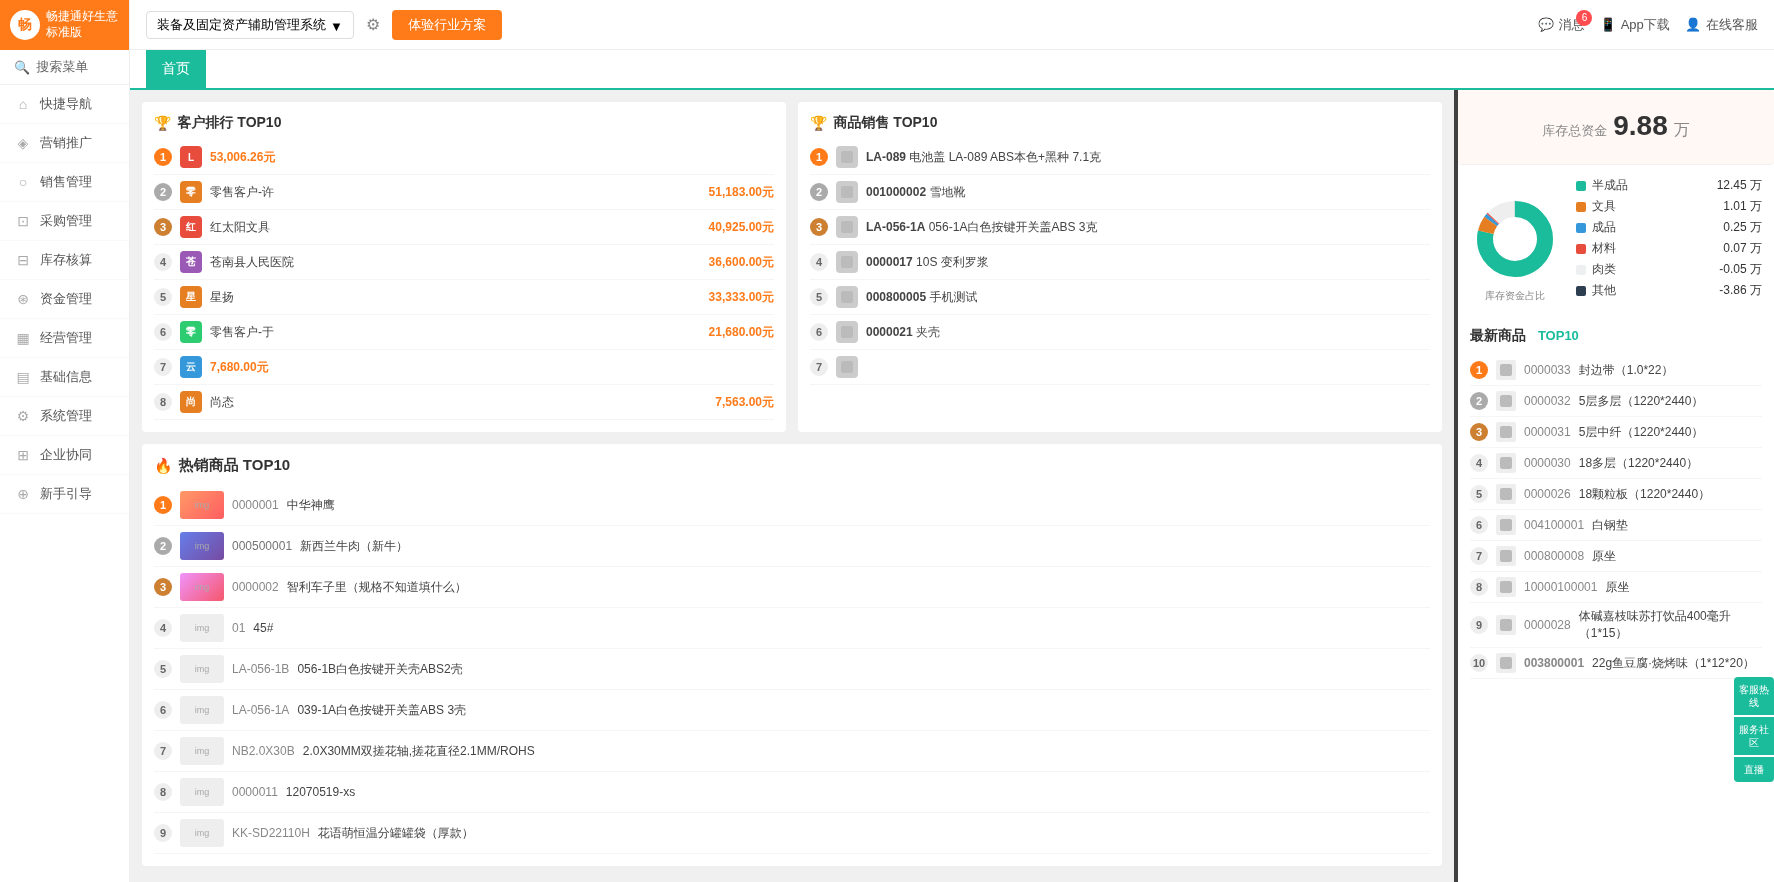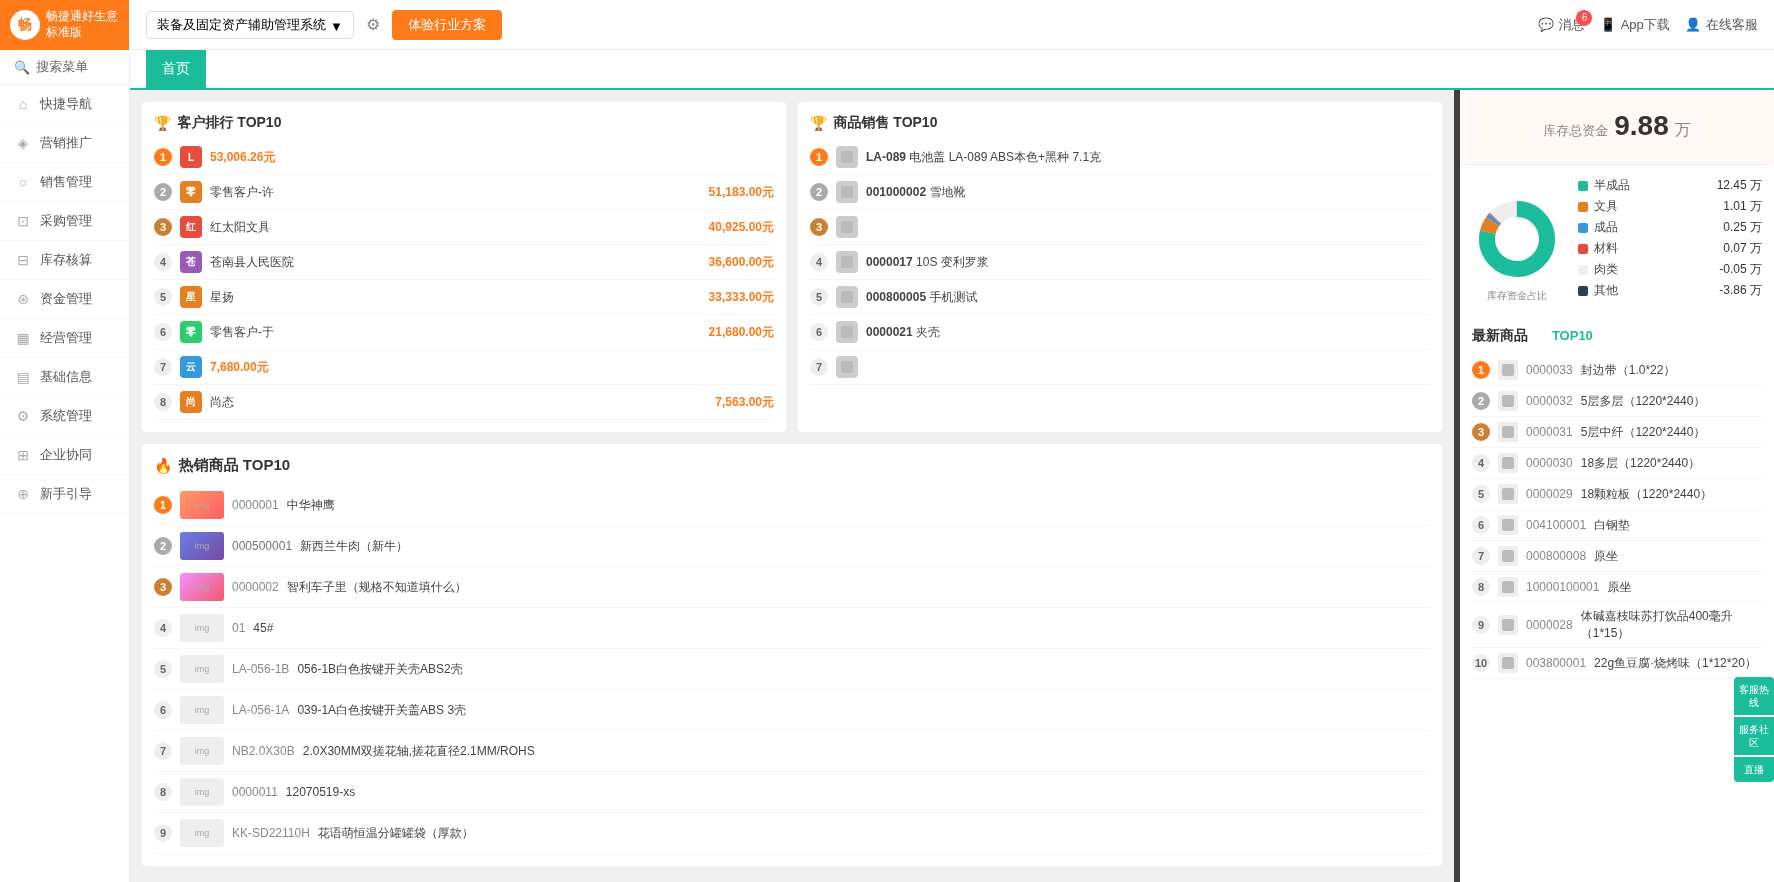--- a/index.html
+++ b/index.html
@@ -144,21 +144,21 @@
       padding: 12px;
       display: flex;
       flex-direction: column;
       gap: 12px;
     }
 
     
     .right-panel {
       width: 320px;
       background: #fff;
-      border-left: 6px solid #404040;
+      border-left: 4px solid #404040;
       overflow-y: auto;
       flex-shrink: 0;
       padding: 0;
     }
 
     
     .two-col-layout {
       display: flex;
       gap: 12px;
     }
@@ -534,20 +534,21 @@
     </span>
     <span class="rank-name"><strong>001000002</strong> 雪地靴</span>
   </div>
               <div class="rank-item">
     <span class="rank-num bronze">3</span>
     <span class="rank-avatar" style="background:#ccc;">
       <svg width="14" height="14" viewBox="0 0 14 14">
                     <rect x="1" y="1" width="12" height="12" rx="2" fill="#bbb"></rect>
                   </svg>
     </span>
+    <span class="rank-name"><strong>LA-056-1A</strong> 056-1A白色按键开关盖ABS 3克</span>
   </div>
               <div class="rank-item">
     <span class="rank-num normal">4</span>
     <span class="rank-avatar" style="background:#ccc;">
       <svg width="14" height="14" viewBox="0 0 14 14">
                     <rect x="1" y="1" width="12" height="12" rx="2" fill="#bbb"></rect>
                   </svg>
     </span>
     <span class="rank-name"><strong>0000017</strong> 10S 变利罗浆</span>
   </div>
@@ -704,21 +705,21 @@
     <span class="legend-name">其他</span>
     <span class="legend-val">-3.86 万</span>
   </div>
             </div>
         </div>
       </div>
 
       <div class="new-products-section">
         <div class="new-products-title">
           <span>最新商品</span>
-          <span class="highlight" style="color:#1abc9c; margin-left:20px;">TOP10</span>
+          <span class="highlight" style="color:#1abc9c; margin-left:8px;">TOP10</span>
         </div>
         <div id="new-products-list">
             <div class="np-item">
     <span class="rank-num gold">1</span>
     <div class="np-avatar">
       <svg width="14" height="14" viewBox="0 0 14 14">
                   <rect x="1" y="1" width="12" height="12" rx="2" fill="#bbb"></rect>
                 </svg>
     </div>
     <span style="color:#888;">0000033</span>
@@ -754,21 +755,21 @@
     <span style="color:#888;">0000030</span>
     <span>18多层（1220*2440）</span>
   </div>
             <div class="np-item">
     <span class="rank-num normal">5</span>
     <div class="np-avatar">
       <svg width="14" height="14" viewBox="0 0 14 14">
                   <rect x="1" y="1" width="12" height="12" rx="2" fill="#bbb"></rect>
                 </svg>
     </div>
-    <span style="color:#888;">0000029</span>
+    <span style="color:#888;">0000026</span>
     <span>18颗粒板（1220*2440）</span>
   </div>
             <div class="np-item">
     <span class="rank-num normal">6</span>
     <div class="np-avatar">
       <svg width="14" height="14" viewBox="0 0 14 14">
                   <rect x="1" y="1" width="12" height="12" rx="2" fill="#bbb"></rect>
                 </svg>
     </div>
     <span style="color:#888;">004100001</span>
@@ -804,21 +805,21 @@
     <span style="color:#888;">0000028</span>
     <span>体碱嘉枝味苏打饮品400毫升（1*15）</span>
   </div>
             <div class="np-item">
     <span class="rank-num normal">10</span>
     <div class="np-avatar">
       <svg width="14" height="14" viewBox="0 0 14 14">
                   <rect x="1" y="1" width="12" height="12" rx="2" fill="#bbb"></rect>
                 </svg>
     </div>
-    <span style="color:#888;">003800001</span>
+    <span style="color:#888;font-weight:bold;">003800001</span>
     <span>22g鱼豆腐·烧烤味（1*12*20）</span>
   </div>
           </div>
       </div>
     </div>
   </div>
 </div>
 
 <div class="float-service">
   <div class="float-btn">客服热线</div>

